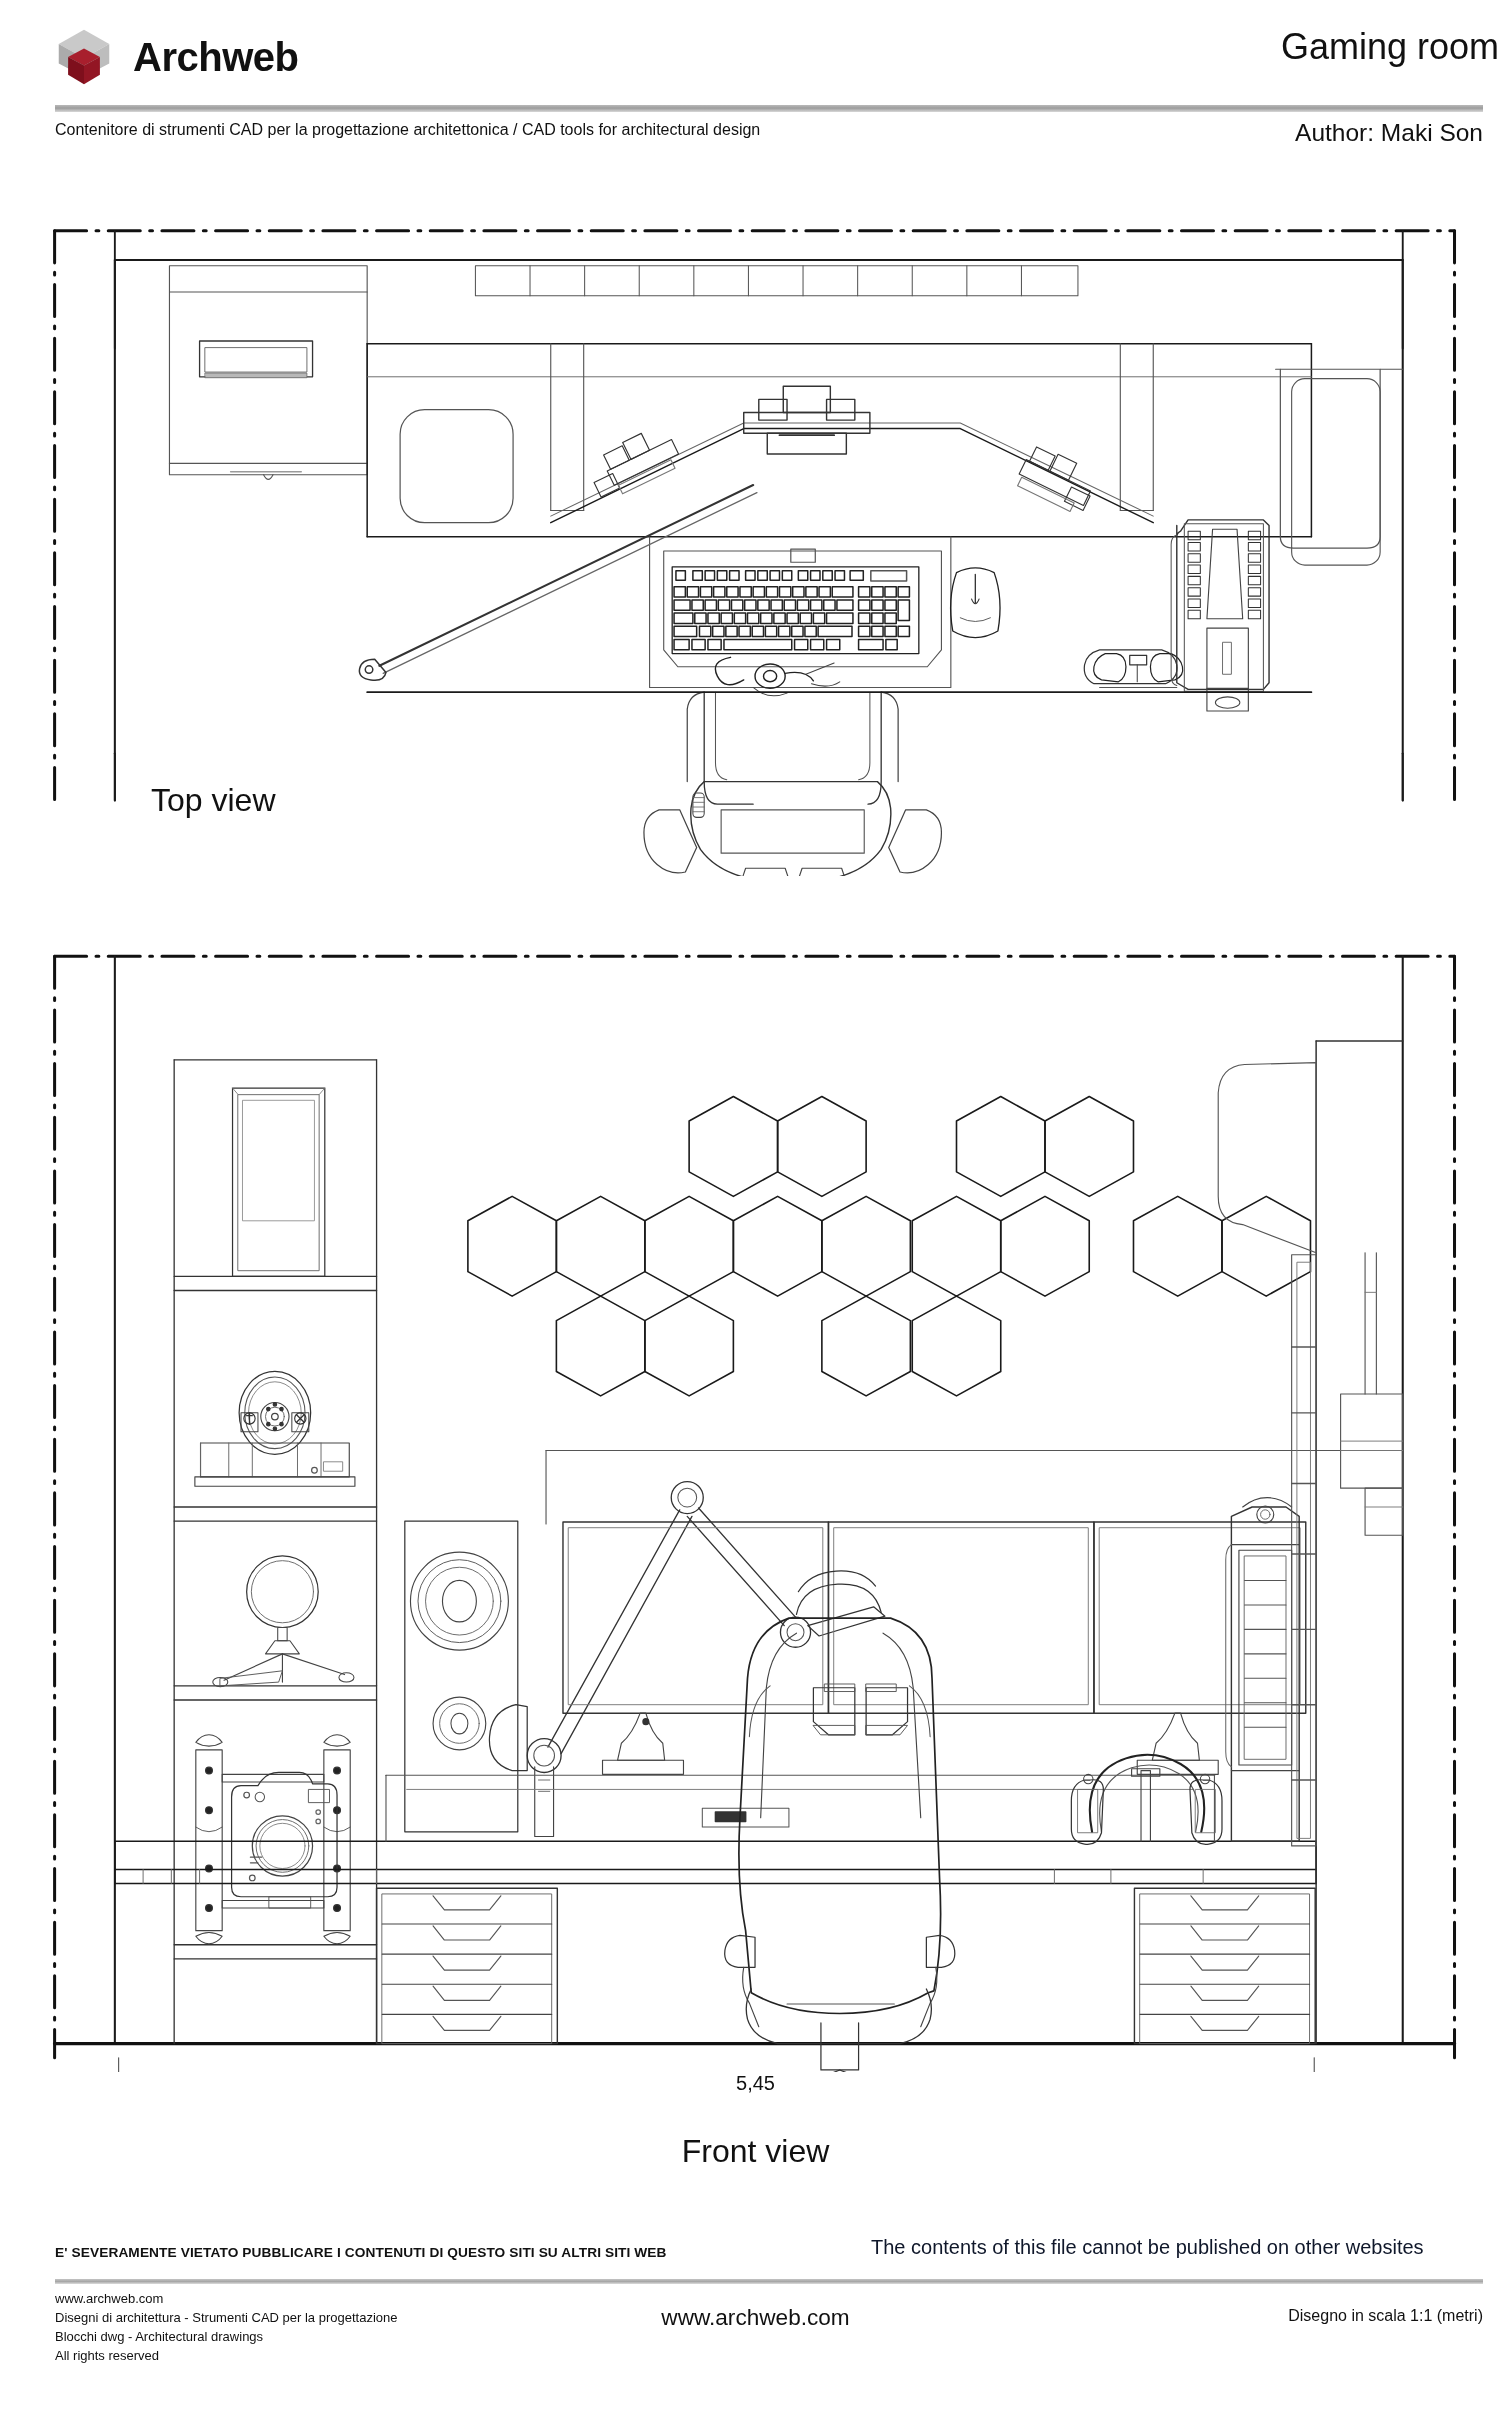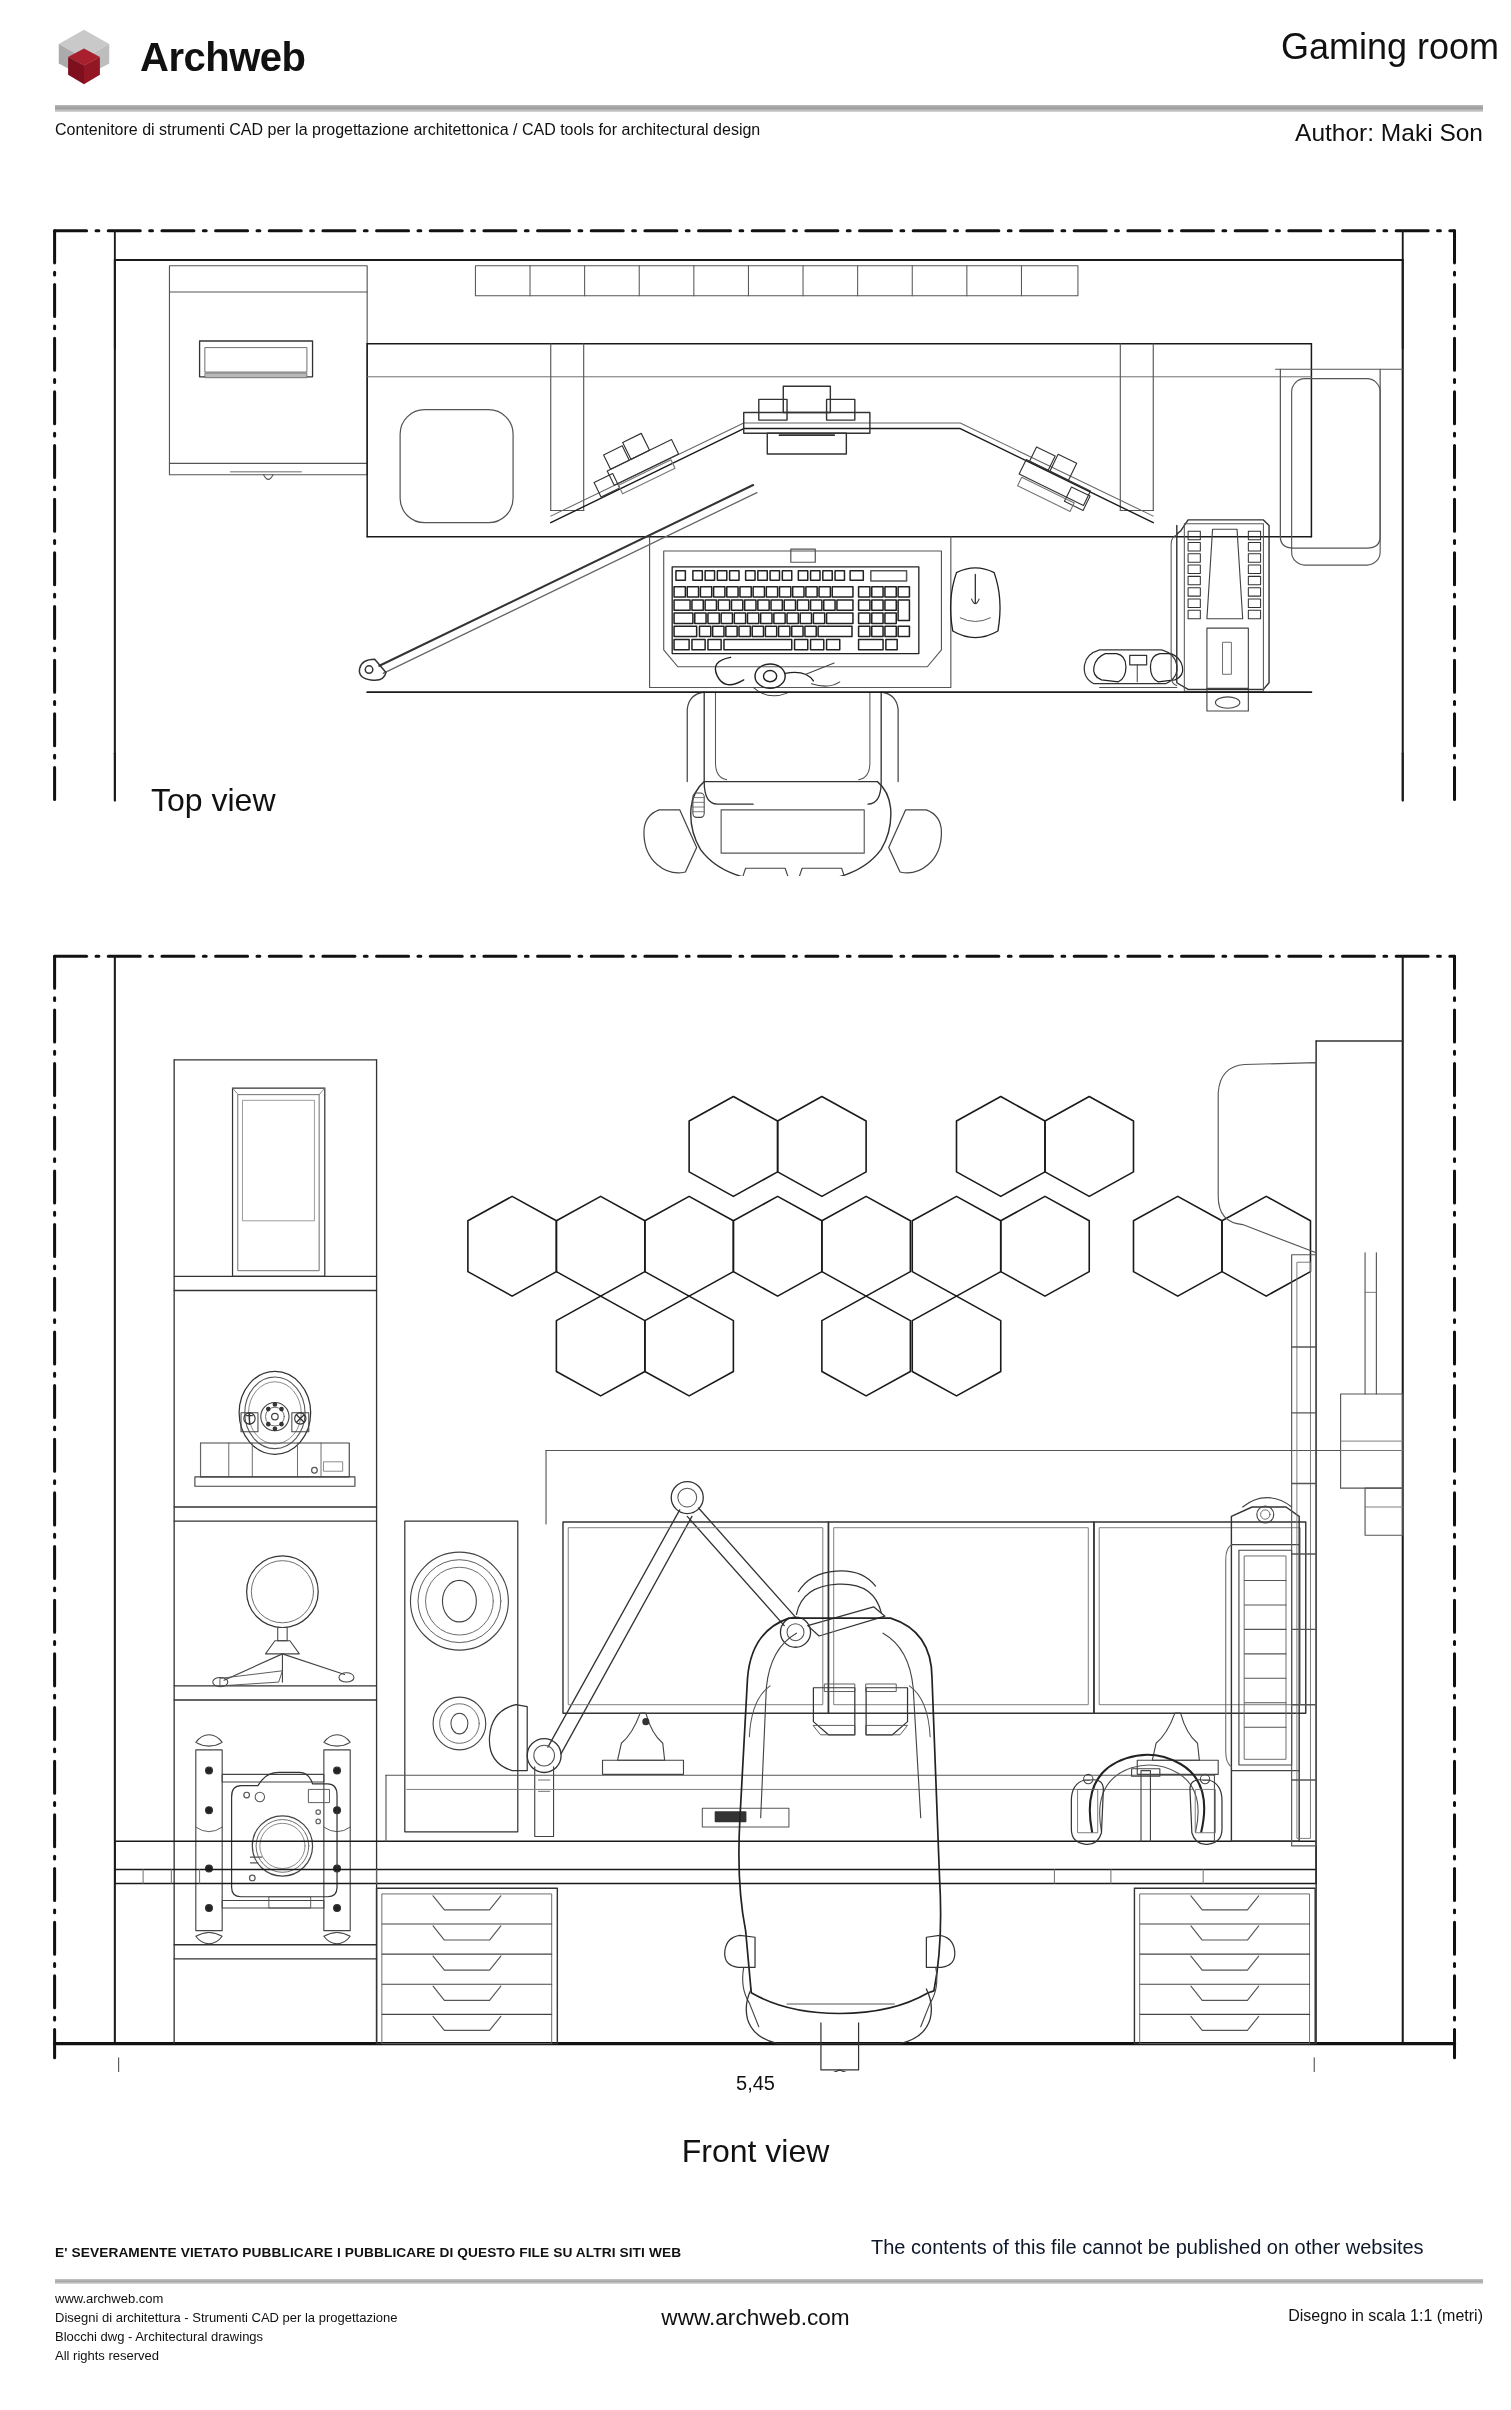--- a/index.html
+++ b/index.html
@@ -19,21 +19,21 @@
 
   
   #header {
     position: absolute;
     left: 0; top: 0;
     width: 1511px; height: 169px;
   }
   #logo-wrap {
     position: absolute;
     left: 55px; top: 28px;
-    display: flex; align-items: center; gap: 27px;
+    display: flex; align-items: center; gap: 20px;
   }
   #logo-mark {
     width: 58px; height: 58px;
     position: relative;
   }
   #logo-text {
     font-size: 40px;
     font-weight: 600;
     letter-spacing: -0.5px;
     color: #111111;
@@ -852,21 +852,21 @@
     </g>
 
   </svg>
   </div>
 
   <div id="dim-text">5,45</div>
 
   <div class="view-label" id="label-front-view">Front view</div>
 
   <div id="footer">
-    <div id="foot-notice-left">E' SEVERAMENTE VIETATO PUBBLICARE I PUBBLICARE DI QUESTO FILE SU ALTRI SITI WEB</div>
+    <div id="foot-notice-left">E' SEVERAMENTE VIETATO PUBBLICARE I CONTENUTI DI QUESTO SITI SU ALTRI SITI WEB</div>
     <div id="foot-notice-right">The contents of this file cannot be published on other websites</div>
     <div id="foot-rule"></div>
     <div id="foot-block-left">
       <div>www.archweb.com</div>
       <div>Disegni di architettura - Strumenti CAD  per la progettazione</div>
       <div>Blocchi dwg - Architectural drawings</div>
       <div>All rights reserved</div>
     </div>
     <div id="foot-center">www.archweb.com</div>
     <div id="foot-right">Disegno in scala 1:1 (metri)</div>

